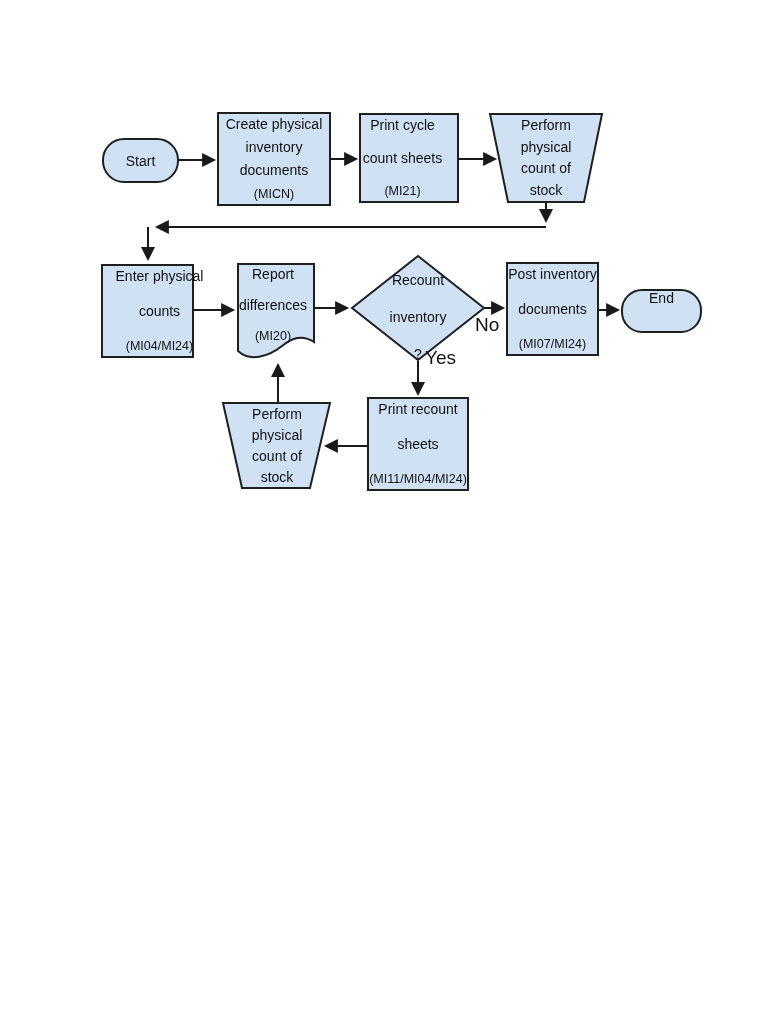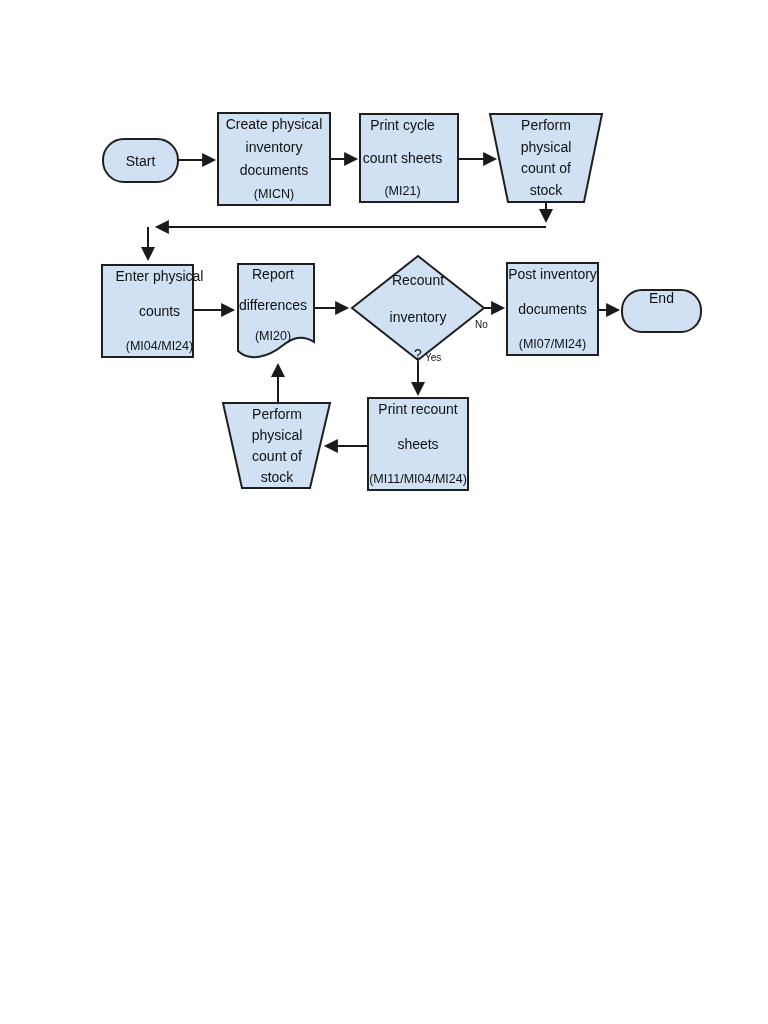--- a/index.html
+++ b/index.html
@@ -41,21 +41,21 @@
   .node-text .line { display: block; white-space: nowrap; }
   .node-text .code {
     display: block;
     font-size: 12.5px;
     line-height: 16px;
     margin-top: 1px;
     white-space: nowrap;
   }
   .edge-label {
     position: absolute;
-    font-size: 10px;
+    font-size: 19px;
     line-height: 16px;
     color: var(--text);
     white-space: nowrap;
   }
   svg .shape { fill: var(--node-fill); stroke: var(--node-border); stroke-width: 2; }
   svg .edge  { fill: none; stroke: var(--line); stroke-width: 2; }
 </style>
 </head>
 <body>
 

